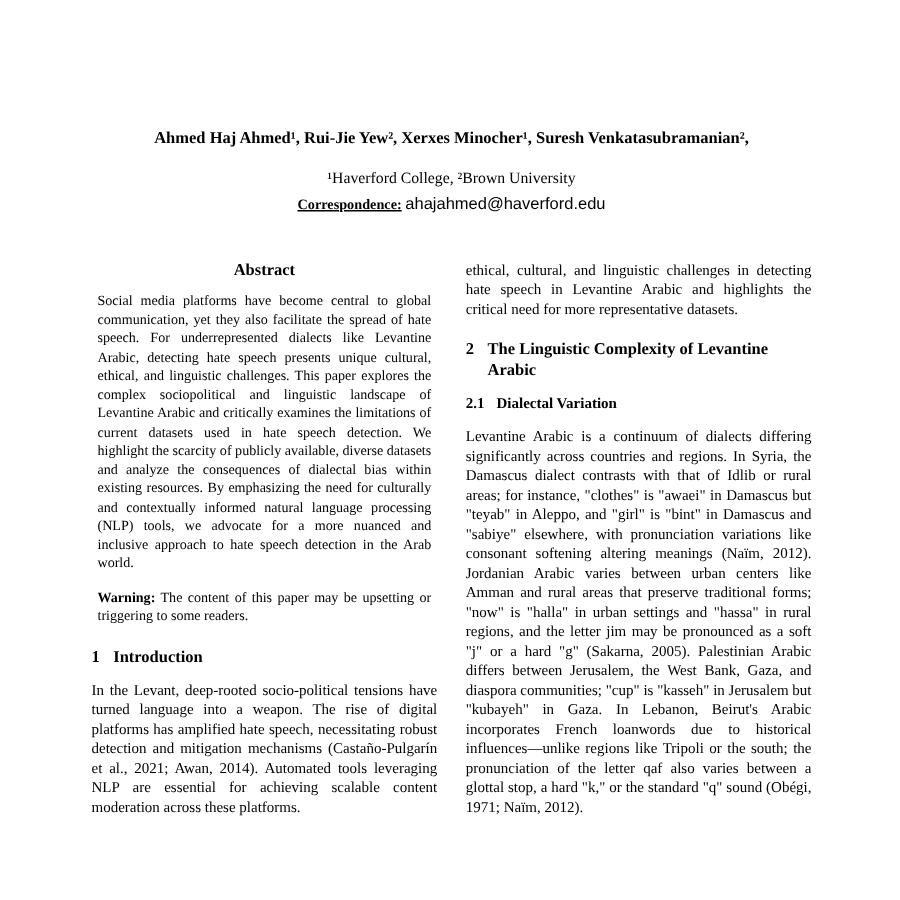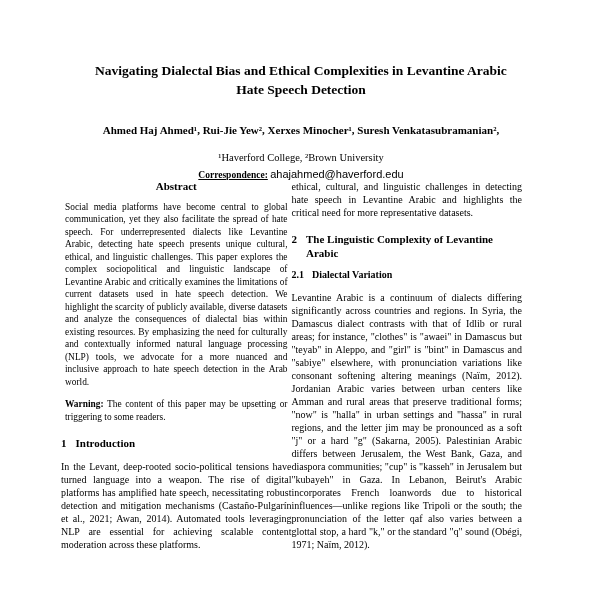--- a/index.html
+++ b/index.html
@@ -39,20 +39,22 @@
   }
   .correspondence .label { font-weight: bold; text-decoration: underline; }
   .correspondence a {
     color: #000000;
     text-decoration: none;
     font-family: "Liberation Sans", sans-serif;
     font-size: 11px;
   }
   .columns {
     display: flex;
+    gap: 19px;
+    margin-top: 32px;
   }
   .col {
     width: 230.5px;
     text-align: justify;
   }
   .abstract-heading {
     text-align: center;
     font-weight: bold;
     font-size: 11px;
     margin-bottom: 9px;
@@ -85,21 +87,20 @@
   }
   .subsection-heading .num { margin-right: 8px; }
   .mt-sec { margin-top: 14px; }
   .mb-sec { margin-bottom: 9px; }
 </style>
 </head>
 <body>
 
 <div class="page">
 
-  <div class="paper-title">Navigating Dialectal Bias and Ethical Complexities in Levantine Arabic Hate Speech Detection</div>
 
   <div class="authors">Ahmed Haj Ahmed¹, Rui-Jie Yew², Xerxes Minocher¹, Suresh Venkatasubramanian²,</div>
 
   <div class="affiliations">¹Haverford College, ²Brown University</div>
 
   <div class="correspondence">
     <span class="label">Correspondence:</span>
     <a>ahajahmed@haverford.edu</a>
   </div>
 

